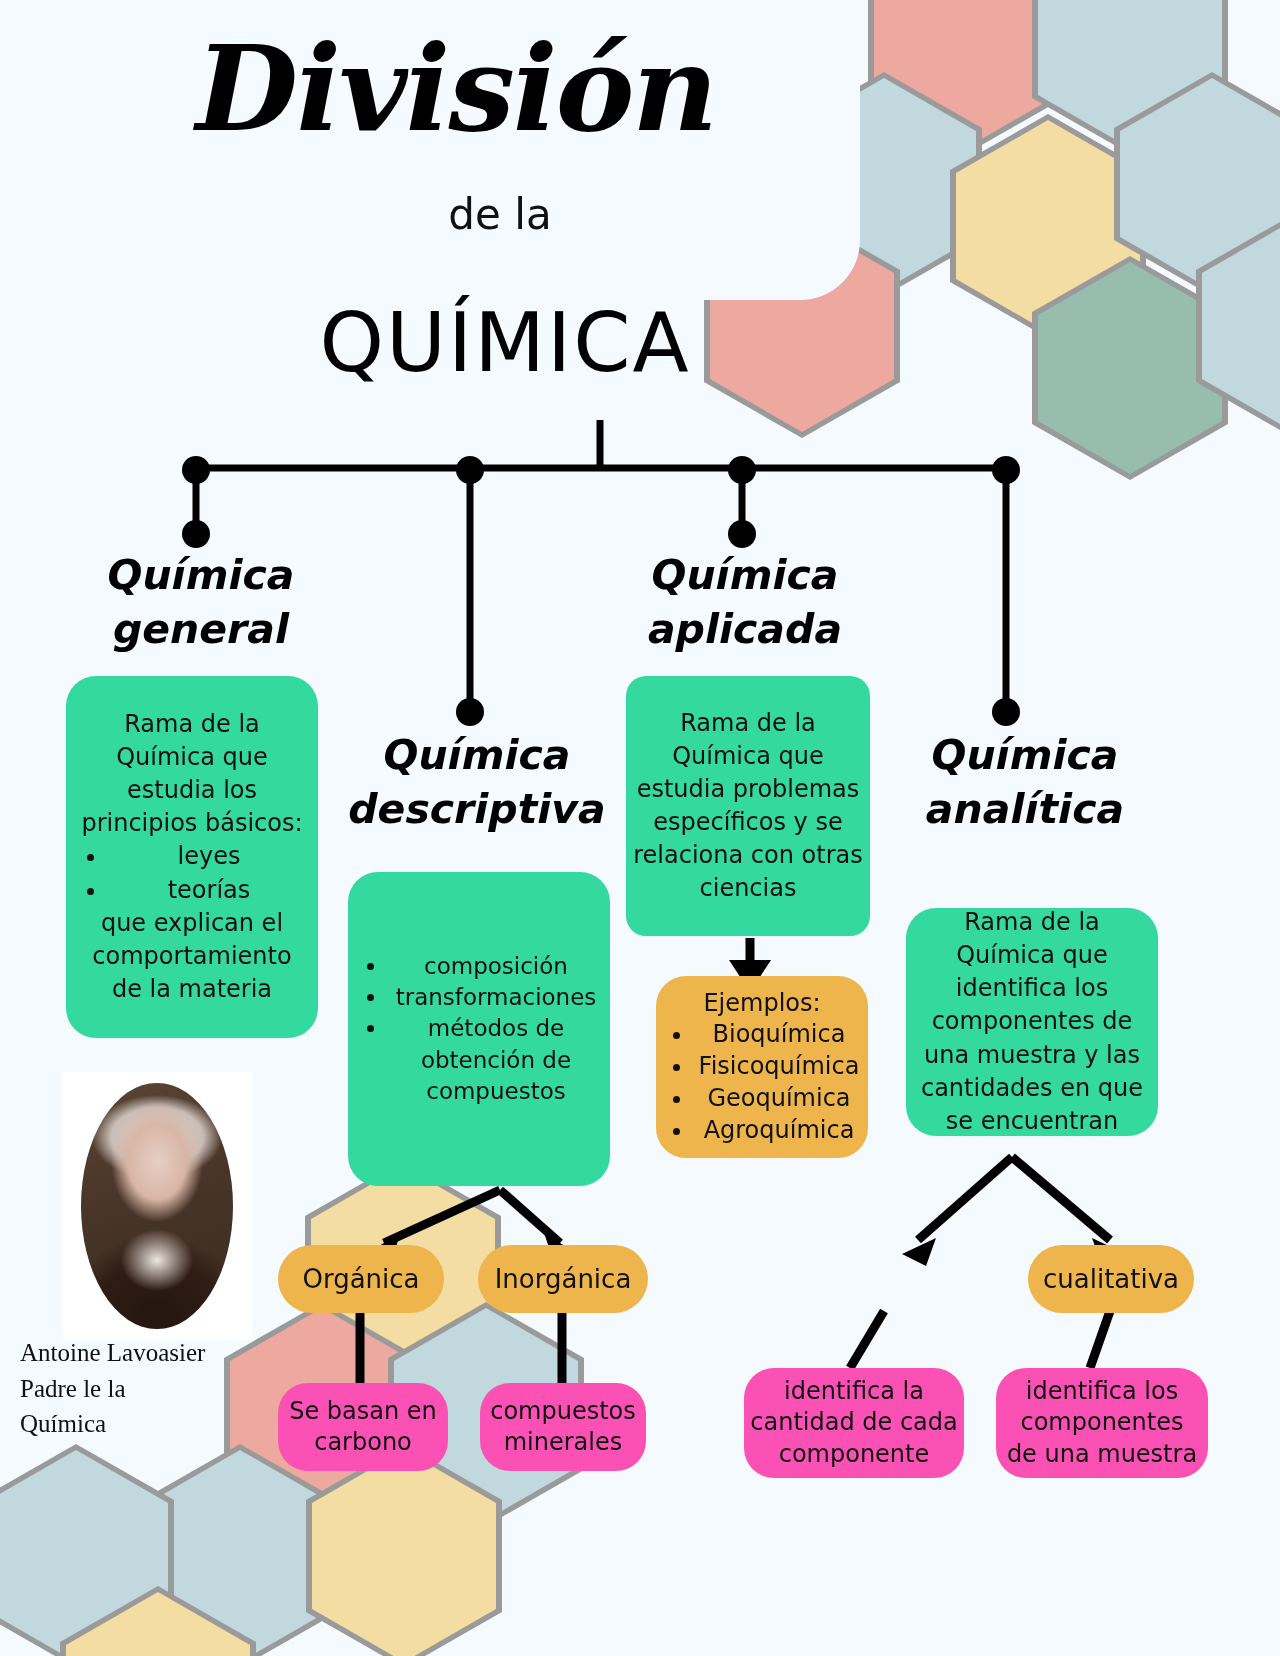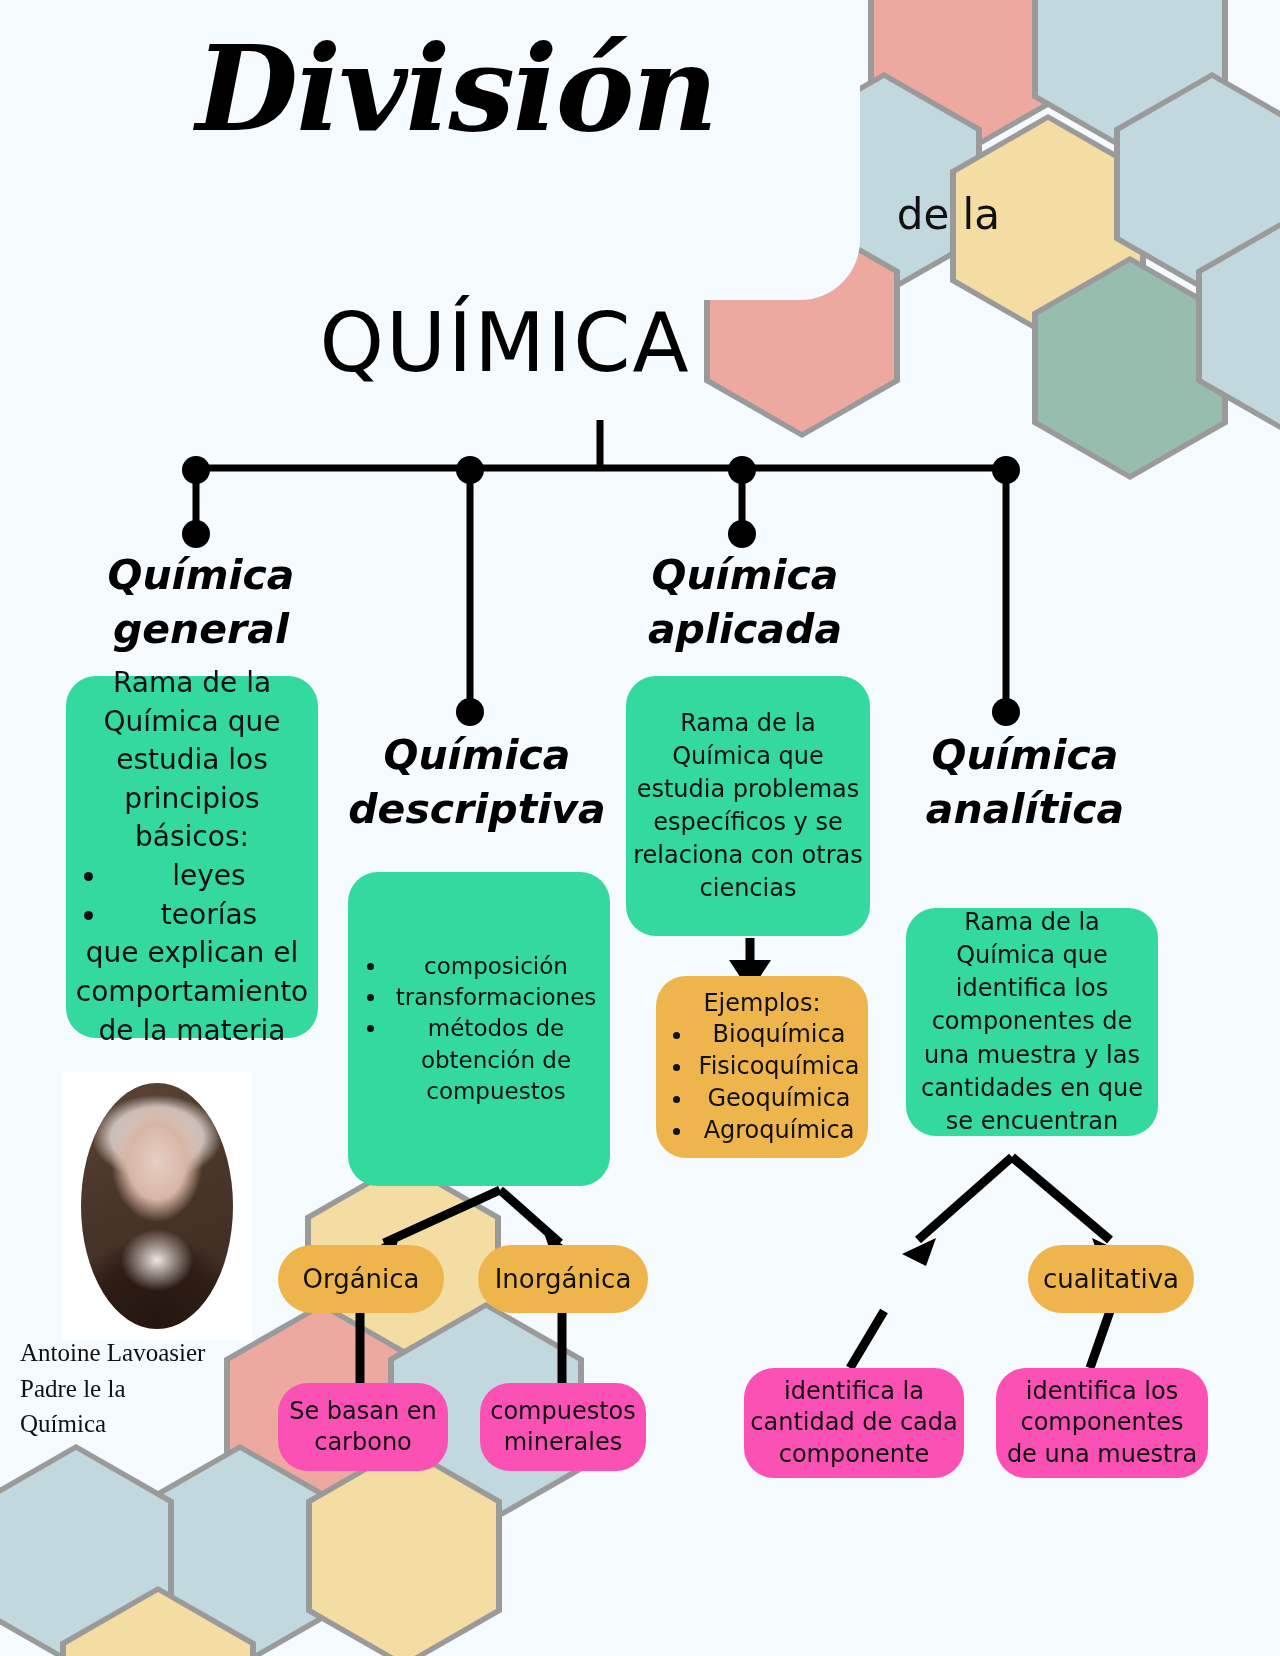--- a/index.html
+++ b/index.html
@@ -26,21 +26,21 @@
   
   .title-wrap{position:absolute;z-index:6;left:0;top:0;width:1280px;}
   .title-main{
     position:absolute;left:16px;top:30px;width:880px;text-align:center;
     font-family:"DejaVu Serif", serif;
     font-weight:bold;font-style:italic;
     font-size:118px;line-height:1.0;color:#000;
     letter-spacing:-2px;
   }
   .title-dela{
-    position:absolute;left:0;top:190px;width:1000px;text-align:right;
+    position:absolute;left:0;top:190px;width:1000px;text-align:center;
     font-size:42px;color:#111;font-family:"DejaVu Sans", sans-serif;
   }
   .title-quimica{
     position:absolute;left:0;top:295px;width:1010px;text-align:center;
     font-size:82px;color:#000;font-weight:normal;letter-spacing:2px;
     font-family:"DejaVu Sans", sans-serif;
   }
   .title-mask{
     position:absolute;left:700px;top:0;width:160px;height:300px;
     background:#f4fafd;border-bottom-right-radius:60px;z-index:-1;
@@ -217,21 +217,21 @@
       <line x1="884" y1="1311" x2="850" y2="1368"></line>
       <line x1="1110" y1="1311" x2="1090" y2="1368"></line>
     </g>
   </svg>
 
   <div class="branch-head" style="left:56px;top:548px;width:290px;">
     <div>Química</div>
     <div>general</div>
   </div>
 
-  <div class="box green" style="left:66px;top:676px;width:252px;height:362px;font-size:28px;line-height:1.38;padding:14px 8px;">
+  <div class="box green" style="left:66px;top:676px;width:252px;height:362px;font-size:24px;line-height:1.38;padding:14px 8px;">
     <p>Rama de la Química que estudia los principios básicos:</p>
     <ul>
       <li>leyes</li>
       <li>teorías</li>
     </ul>
     <p>que explican el comportamiento de la materia</p>
   </div>
 
   <div class="branch-head" style="left:332px;top:728px;width:290px;">
     <div>Química</div>
@@ -258,21 +258,21 @@
   </div>
   <div class="box pink" style="left:480px;top:1383px;width:166px;height:88px;font-size:24px;line-height:1.3;padding:4px 8px;">
     <p>compuestos minerales</p>
   </div>
 
   <div class="branch-head" style="left:600px;top:548px;width:290px;">
     <div>Química</div>
     <div>aplicada</div>
   </div>
 
-  <div class="box green" style="left:626px;top:676px;width:244px;height:260px;font-size:24px;line-height:1.38;padding:23px 6px;">
+  <div class="box green" style="left:626px;top:676px;width:244px;height:260px;font-size:24px;line-height:1.38;padding:23px 6px;border-radius:20px;">
     <p>Rama de la Química que estudia problemas específicos y se relaciona con otras ciencias</p>
   </div>
 
   <div class="box orange" style="left:656px;top:976px;width:212px;height:182px;font-size:24px;line-height:1.32;padding:8px 4px;">
     <p>Ejemplos:</p>
     <ul>
       <li>Bioquímica</li>
       <li>Fisicoquímica</li>
       <li>Geoquímica</li>
       <li>Agroquímica</li>

